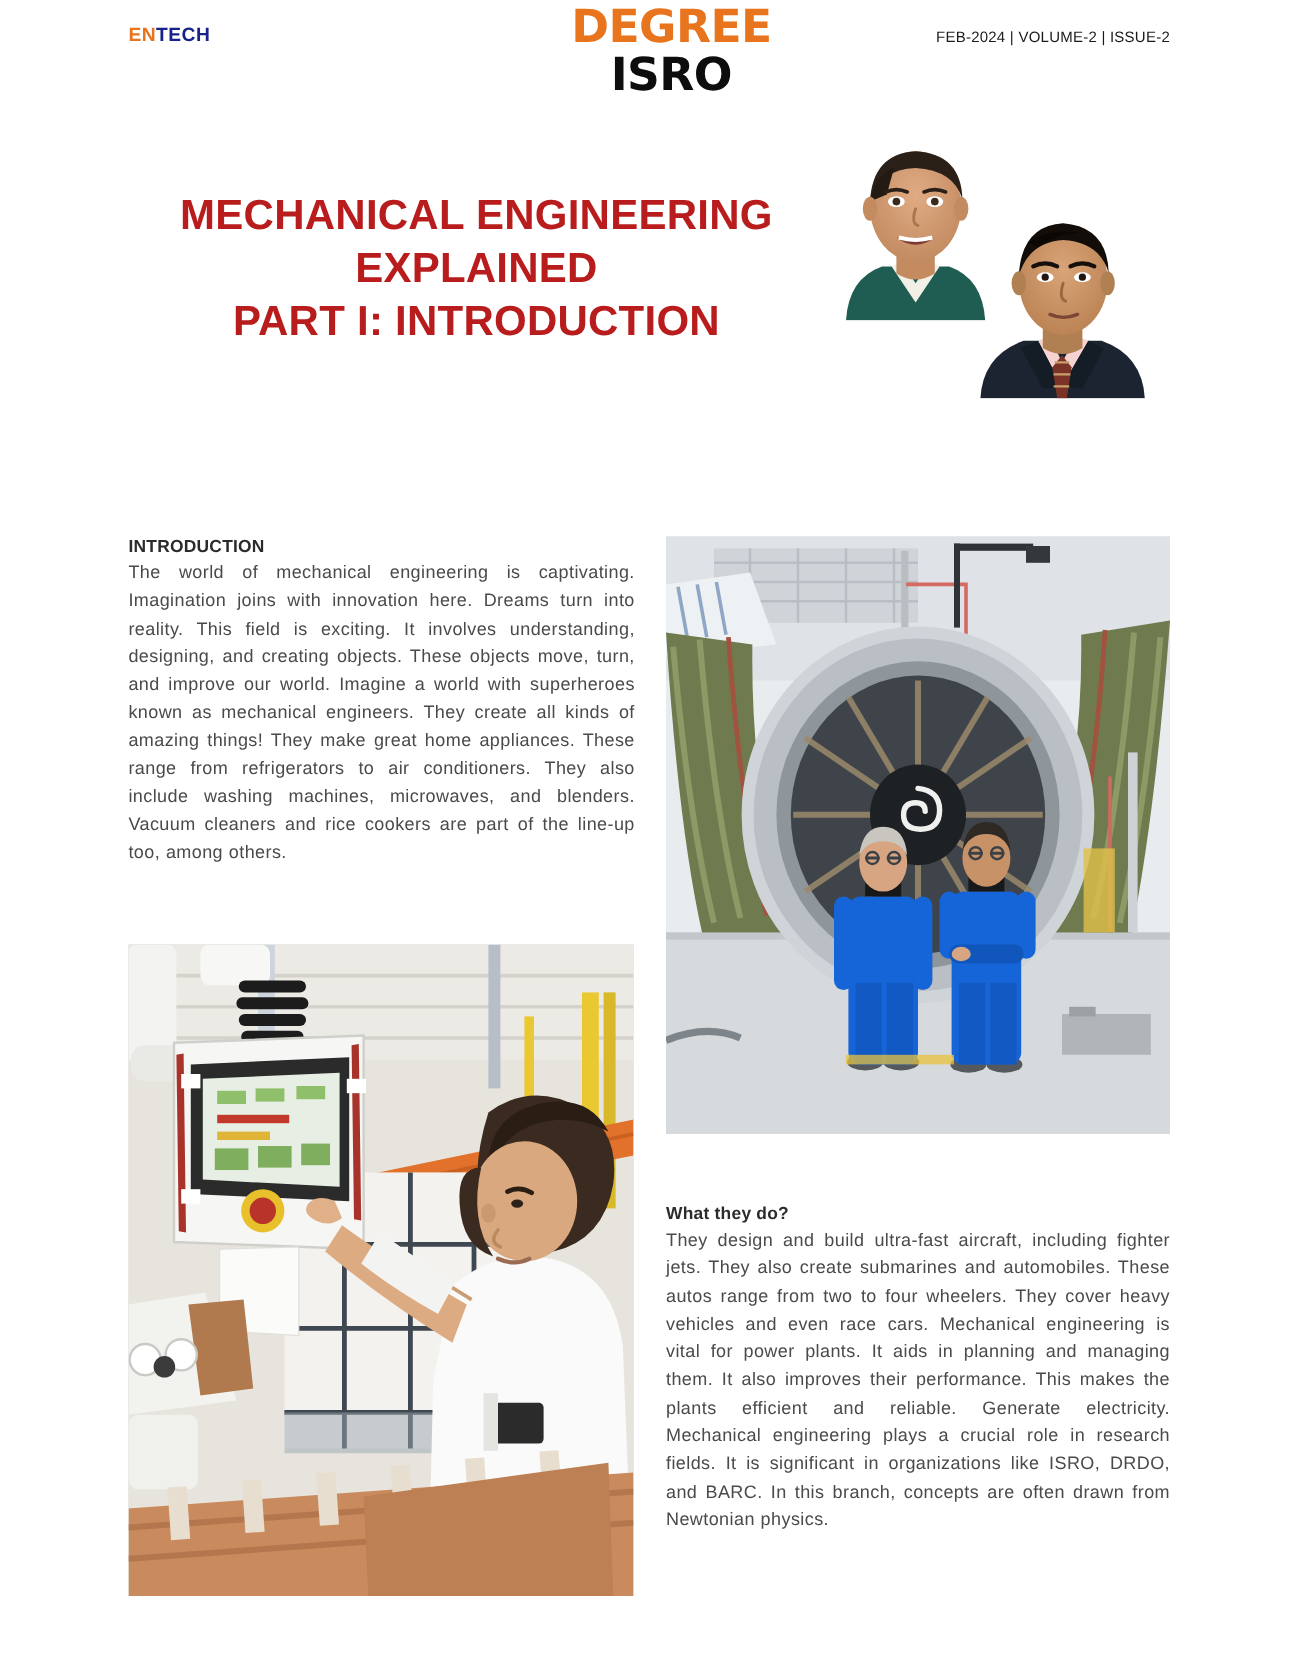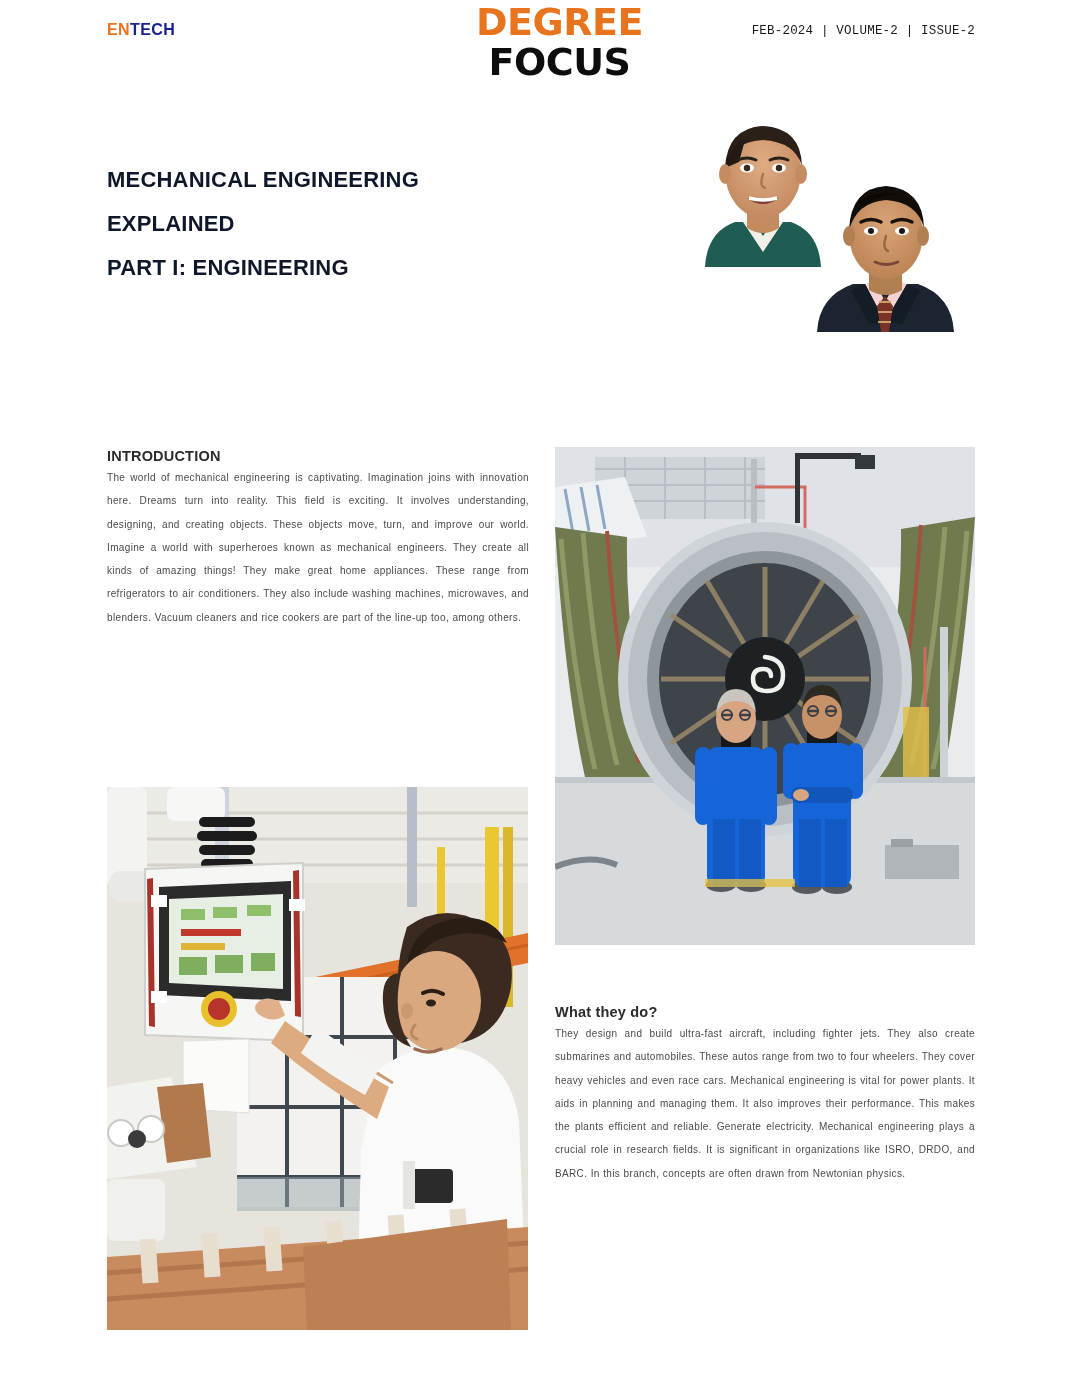--- a/index.html
+++ b/index.html
@@ -23,28 +23,28 @@
     font-size:38px; font-weight:900; color:#E8741E;
     letter-spacing:-0.5px; line-height:40px;
   }
   .logo-focus {
     font-family:"DejaVu Sans", sans-serif;
     font-size:38px; font-weight:900; color:#0d0d0d;
     letter-spacing:-0.5px; line-height:40px;
   }
   .issue-line {
     position:absolute; right:107px; top:24px;
-    font-size:12.5px; color:#1a1a1a; letter-spacing:.2px; white-space:nowrap;font-family:Liberation Mono, monospace;
+    font-size:12.5px; color:#1a1a1a; letter-spacing:.2px; white-space:nowrap;
   }
 
   
   .article-title {
     position:absolute; left:107px; top:158px; width:580px;
-    font-size:22px; font-weight:bold; color:#0f172a;
-    line-height:44px; letter-spacing:.2px;
+    font-size:35px; font-weight:bold; color:#b91c1c;
+    line-height:44px; letter-spacing:.2px;text-align:center;
   }
 
   
   .photo-cluster { position:absolute; left:683px; top:112px; width:305px; height:222px; }
   .headshot { position:absolute; overflow:hidden; }
   .hs1 { left:0px; top:0px; width:160px; height:155px; }
   .hs2 { left:120px; top:60px; width:165px; height:160px; }
 
   
   .byline {
@@ -55,21 +55,21 @@
 
   
   .col-left  { position:absolute; left:107px; top:448px; width:422px; }
   .col-right { position:absolute; left:555px; top:448px; width:420px;margin-top:41px; }
 
   .sec-head {
     font-size:14.5px; font-weight:bold; color:#2b2b2b;
     letter-spacing:.2px; margin-bottom:2px;
   }
   .body-text {
-    font-size:10px; color:#4a4a4a; line-height:23.3px;
+    font-size:15px; color:#4a4a4a; line-height:23.3px;
     text-align:justify; letter-spacing:.35px;
     word-spacing:.3px;
   }
 
   
   .photo-frame { position:absolute; overflow:hidden; background:#dcdcdc; }
   .img-factory { left:107px; top:787px; width:421px; height:543px; }
   .img-engine  { left:555px; top:447px; width:420px; height:498px; }
 
   
@@ -81,30 +81,30 @@
 <div class="page">
 
   <div class="masthead-row">
 
     <div class="brand">
       <span class="en">EN</span><span class="tech">TECH</span>
     </div>
 
     <div class="logo-wrap">
       <div class="logo-degree">DEGREE</div>
-      <div class="logo-focus">FOCUS</div>
+      <div class="logo-focus">ISRO</div>
     </div>
 
     <div class="issue-line">FEB-2024 | VOLUME-2 | ISSUE-2</div>
   </div>
 
   <div class="article-title">
     <div>MECHANICAL ENGINEERING</div>
     <div>EXPLAINED</div>
-    <div>PART I: ENGINEERING</div>
+    <div>PART I: INTRODUCTION</div>
   </div>
 
   <div class="photo-cluster">
 
     <div class="headshot hs1">
       <svg viewBox="0 0 160 155" width="160" height="155" aria-hidden="true">
         <defs>
           <radialGradient id="skin1" cx="50%" cy="40%" r="62%">
             <stop offset="0%" stop-color="#e0ab84"></stop>
               <stop offset="100%" stop-color="#c28a60"></stop>

